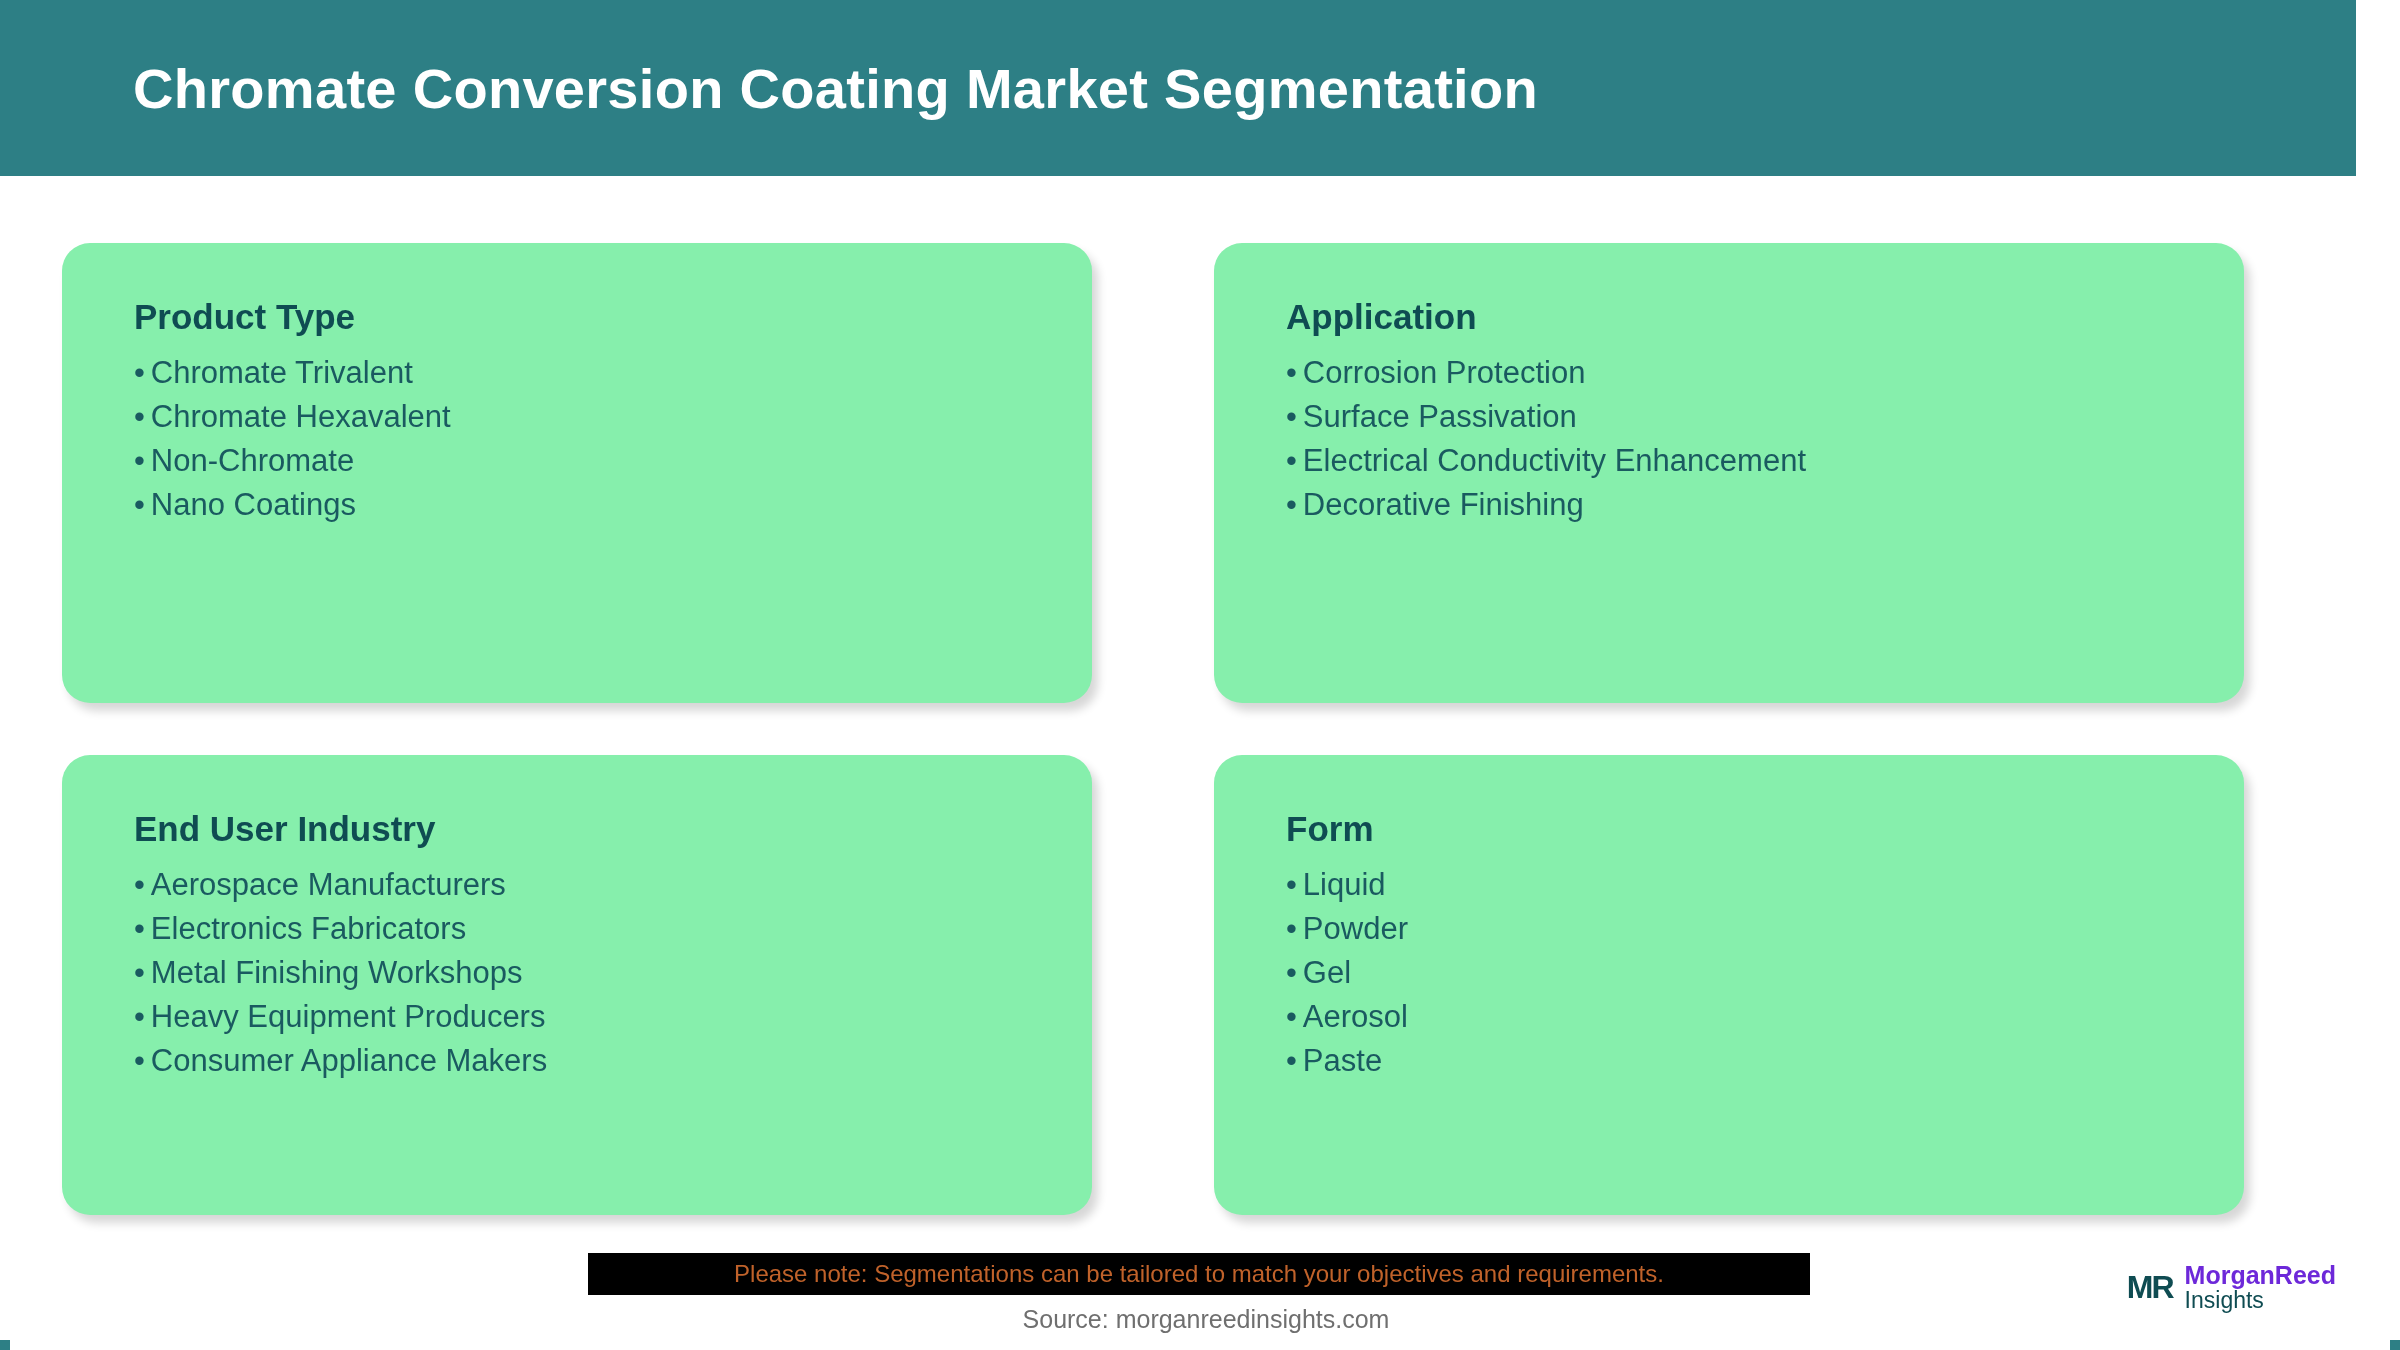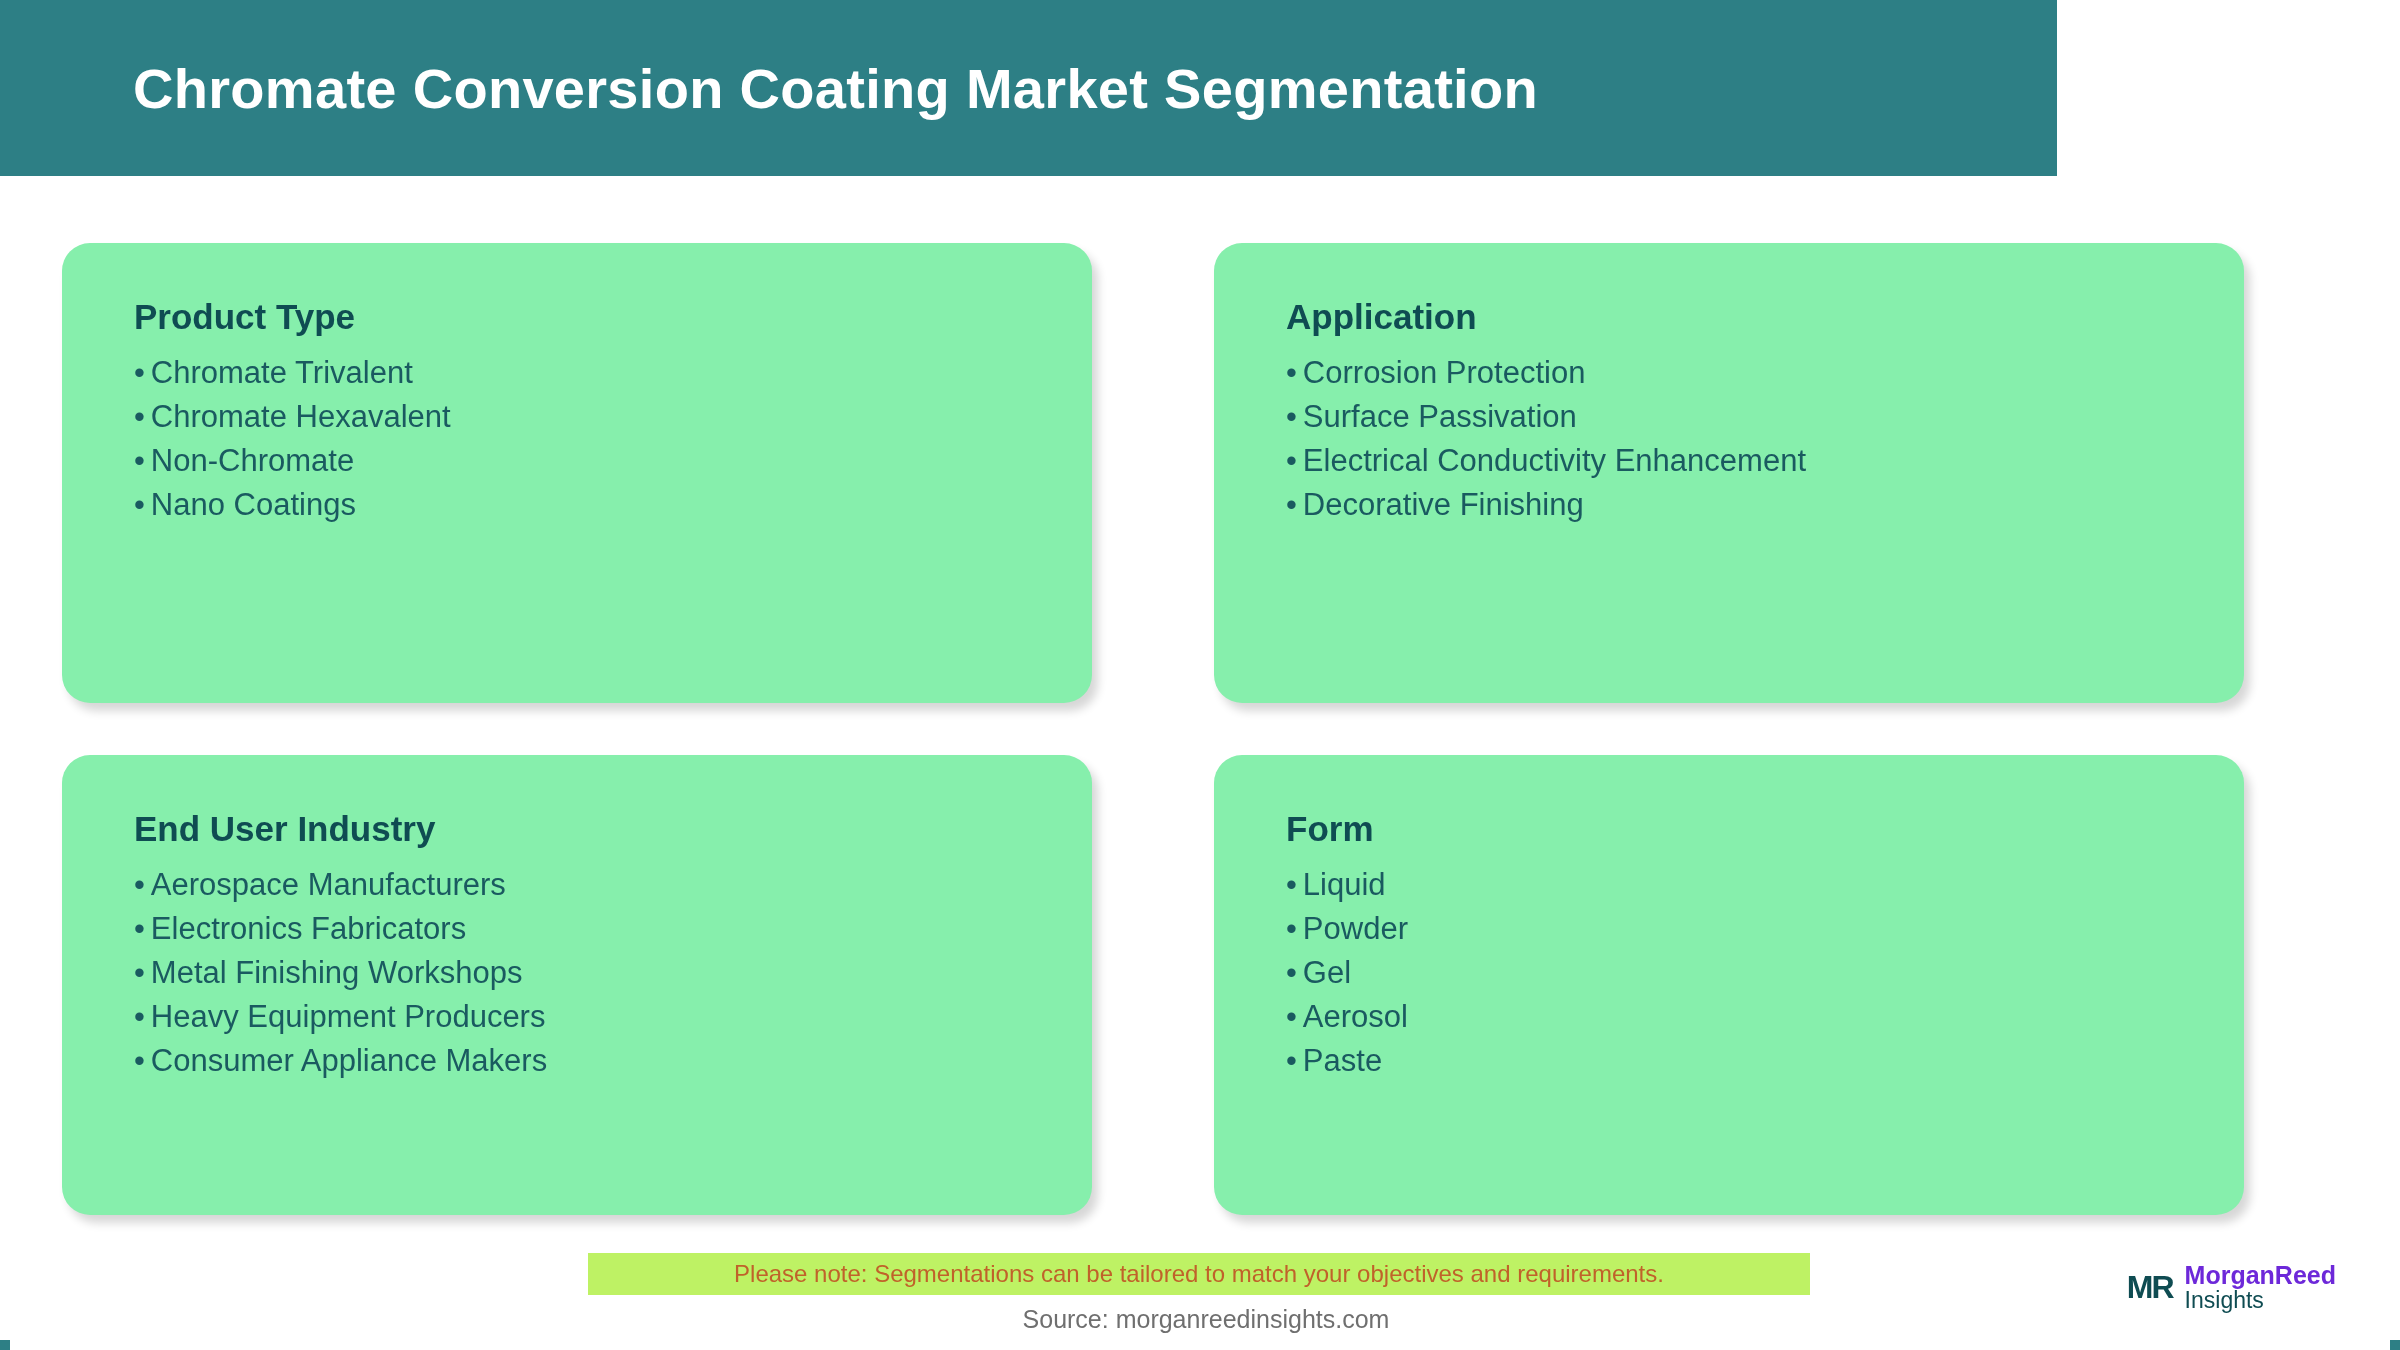--- a/index.html
+++ b/index.html
@@ -12,21 +12,21 @@
   }
   .page {
     position: relative;
     width: 2400px;
     height: 1350px;
     background: #ffffff;
   }
   .header-bar {
     position: absolute;
     top: 0; left: 0;
-    width: 2057px;
+    width: 2356px;
     height: 176px;
     background: #2d7f85;
     display: flex;
     align-items: center;
   }
   .header-title {
     margin-left: 133px;
     color: #ffffff;
     font-size: 56px;
     font-weight: bold;
@@ -66,21 +66,21 @@
   .card-list li .bullet {
     color: #1a5a60;
     margin-right: 6px;
   }
   .note {
     position: absolute;
     top: 1253px;
     left: 588px;
     width: 1222px;
     height: 42px;
-    background: #bef264;
+    background: #000000;
     display: flex;
     align-items: center;
     justify-content: center;
   }
   .note span {
     color: #c0622a;
     font-size: 24px;
   }
   .source {
     position: absolute;

